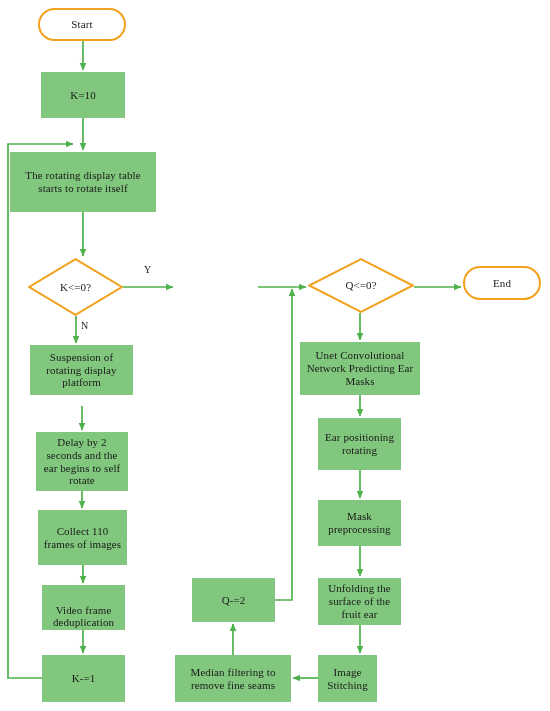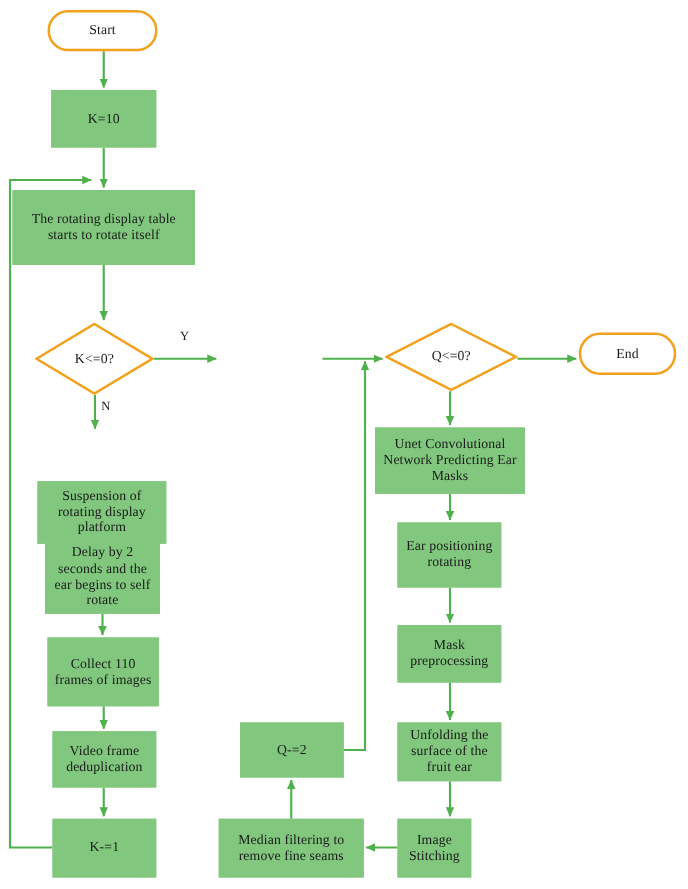--- a/index.html
+++ b/index.html
@@ -114,33 +114,33 @@
 
   <div class="node process" style="left:41px;top:72px;width:84px;height:46px;font-size:11px;">
     <span>K=10</span>
   </div>
 
   <div class="node process" style="left:10px;top:152px;width:146px;height:60px;font-size:11px;padding:0 5px;">
     <span>The rotating display table starts to rotate itself</span>
   </div>
 
 
-  <div class="node process" style="left:30px;top:345px;width:103px;height:50px;font-size:11px;padding:0 4px;margin-top:40px;">
+  <div class="node process" style="left:30px;top:345px;width:103px;height:50px;font-size:11px;padding:0 4px;">
     <span>Suspension of rotating display platform</span>
   </div>
 
   <div class="node process" style="left:36px;top:432px;width:92px;height:59px;font-size:11px;padding:0 3px;">
     <span>Delay by 2 seconds and the ear begins to self rotate</span>
   </div>
 
   <div class="node process" style="left:38px;top:510px;width:89px;height:55px;font-size:11px;padding:0 4px;">
     <span>Collect 110 frames of images</span>
   </div>
 
-  <div class="node process" style="left:42px;top:585px;width:83px;height:45px;font-size:11px;padding:0 3px;">
+  <div class="node process" style="left:42px;top:585px;width:83px;height:45px;font-size:11px;padding:0 3px;align-items:flex-end;">
     <span>Video frame deduplication</span>
   </div>
 
   <div class="node process" style="left:42px;top:655px;width:83px;height:47px;font-size:11px;">
     <span>K-=1</span>
   </div>
 
   <div class="node process" style="left:300px;top:342px;width:120px;height:53px;font-size:11px;padding:0 3px;">
     <span>Unet Convolutional Network Predicting Ear Masks</span>
   </div>

